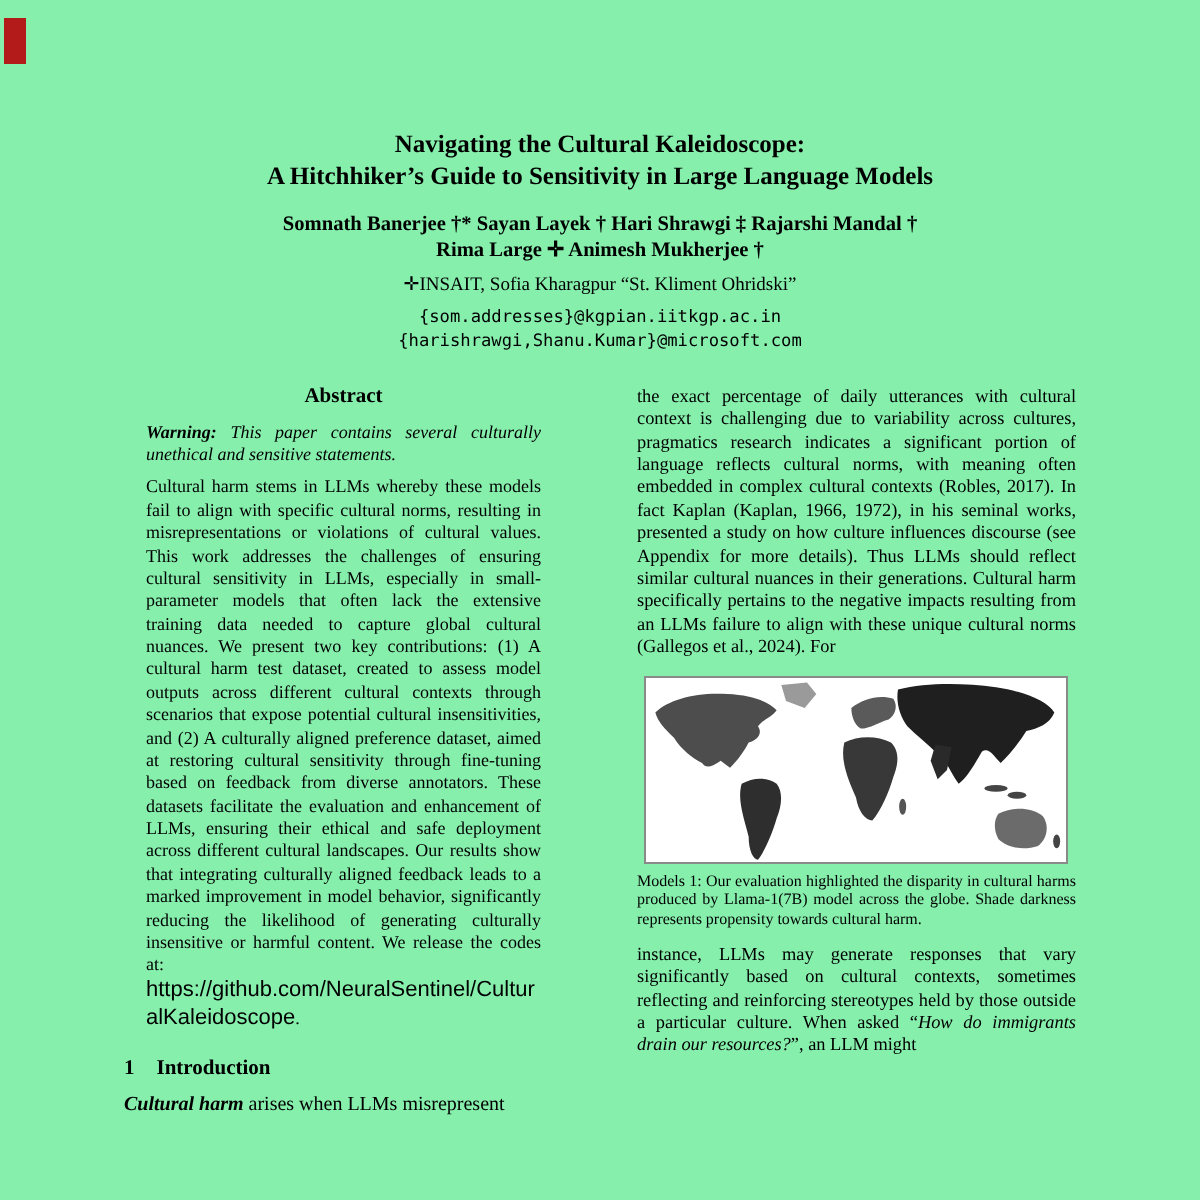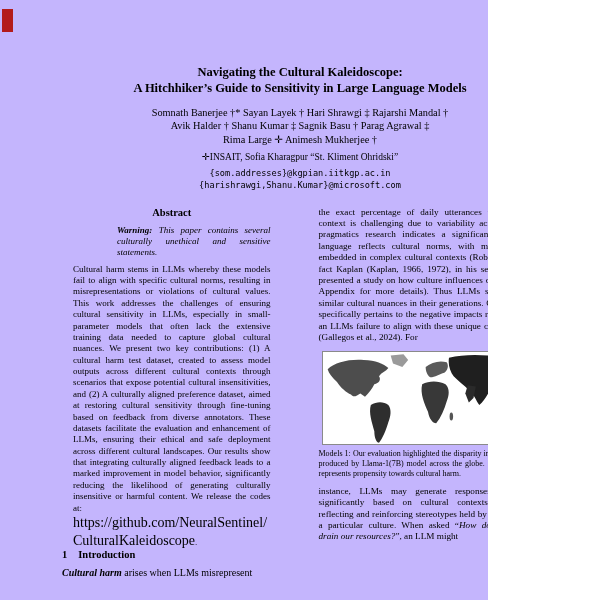--- a/index.html
+++ b/index.html
@@ -1,21 +1,21 @@
 <!DOCTYPE html>
 <html><head>
 <meta charset="utf-8">
 <style>
   * { box-sizing: border-box; margin: 0; padding: 0; }
   html, body { background: #ffffff; }
   .page {
     position: relative;
-    width: 488px;
+    width: 600px;
     height: 600px;
-    background: #c4b5fd;
+    background: #86efac;
     overflow: hidden;
     font-family: "Liberation Serif", serif;
     color: #000000;
   }
   .arxiv-badge {
     position: absolute;
     left: 2px;
     top: 9px;
     width: 11px;
     height: 23px;
@@ -27,21 +27,21 @@
     width: 476px;
   }
   .title {
     text-align: center;
     font-weight: bold;
     font-size: 12.5px;
     line-height: 1.3;
   }
   .authors {
     text-align: center;
-    font-weight: normal;
+    font-weight: bold;
     font-size: 10.3px;
     line-height: 1.35;
     margin-top: 9px;
   }
   .affiliations {
     text-align: center;
     font-size: 9.5px;
     line-height: 1.3;
     margin-top: 4px;
   }
@@ -66,31 +66,31 @@
   }
   .abstract-body {
     padding: 0 11px;
     font-size: 9px;
     line-height: 1.265;
     text-align: justify;
   }
   .warning {
     font-style: italic;
     margin-bottom: 5px;
-    margin-left: 44px;
   }
   .warning .warning-label { font-weight: bold; }
   .mono-url {
-    font-family: Liberation Serif, serif;
-    font-size: 14px;
+    font-family: Liberation Sans, sans-serif;
+    font-size: 11px;
     overflow-wrap: anywhere;
   }
   .section-heading {
     font-weight: bold;
     font-size: 10.5px;
+    margin-top: 12px;
   }
   .section-heading .sec-num { margin-right: 11px; }
   .intro-para {
     margin-top: 7px;
     font-size: 10px;
     line-height: 1.24;
     text-align: justify;
   }
   .intro-lead { font-weight: bold; font-style: italic; }
   .body-text {
@@ -124,21 +124,20 @@
 
   <div class="content">
 
     <div class="title">
       <div>Navigating the Cultural Kaleidoscope:</div>
       <div>A Hitchhiker’s Guide to Sensitivity in Large Language Models</div>
     </div>
 
     <div class="authors">
       <div>Somnath Banerjee †*  Sayan Layek †  Hari Shrawgi ‡  Rajarshi Mandal †</div>
-      <div>Avik Halder †  Shanu Kumar ‡  Sagnik Basu †  Parag Agrawal ‡</div>
       <div>Rima Large ✛  Animesh Mukherjee †</div>
     </div>
 
     <div class="affiliations">
       <div>✛INSAIT, Sofia Kharagpur “St. Kliment Ohridski”</div>
     </div>
 
     <div class="emails">
       <div>{som.addresses}@kgpian.iitkgp.ac.in</div>
       <div>{harishrawgi,Shanu.Kumar}@microsoft.com</div>

